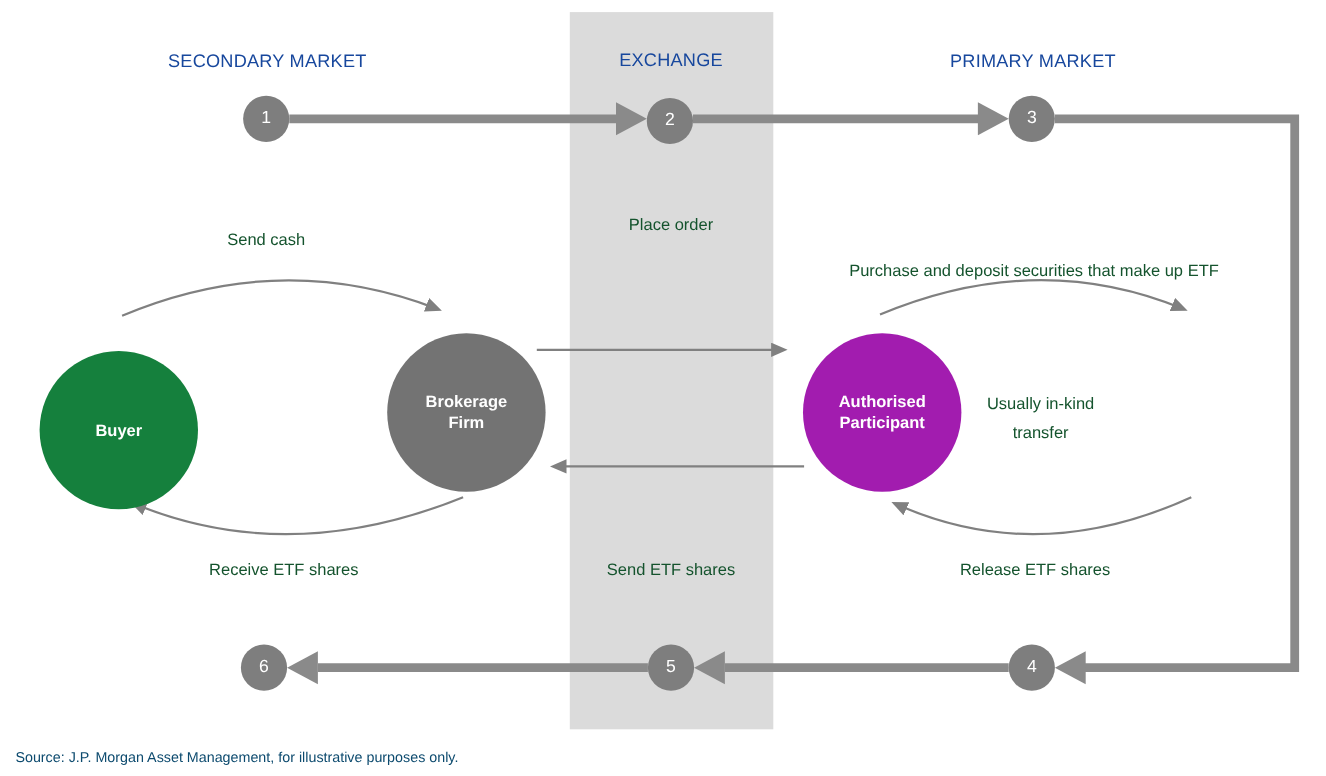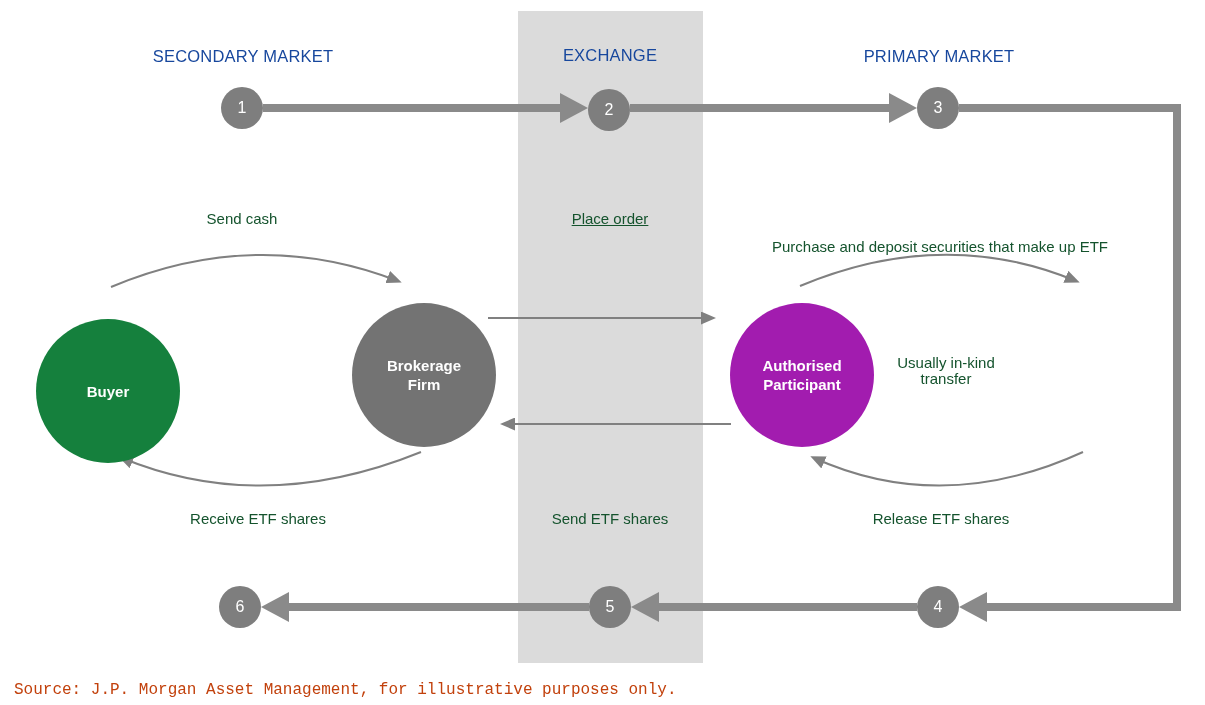--- a/index.html
+++ b/index.html
@@ -26,24 +26,24 @@
     display:flex; align-items:center; justify-content:center; z-index:2;
   }
   .entity-label {
     color:#ffffff; font-weight:bold; font-size:15px; text-align:center;
     white-space:pre-line; line-height:19px;
   }
   .flow-label {
     position:absolute; transform:translateX(-50%); z-index:3;
     color:#14532d; font-size:15px; white-space:nowrap;
   }
-  .flow-label.two-line { white-space:pre-line; text-align:center; line-height:16px; }
+  .flow-label.two-line { white-space:pre-line; text-align:center; line-height:26px; }
   .source-note {
     position:absolute; left:14px; top:681px; z-index:3;
-    color:#c2410c; font-size:16px; white-space:nowrap;font-family:Liberation Mono, monospace;
+    color:#0c4a6e; font-size:13px; white-space:nowrap;
   }
 </style>
 </head>
 <body>
 
 <div class="stage">
 
   <div class="exchange-band" style="background: rgb(219, 219, 219);"></div>
 
   <svg class="arrow-layer" width="1205" height="705" viewBox="0 0 1205 705">
@@ -95,21 +95,21 @@
   <div class="entity-circle" style="left: 352px; top: 303px; background: #737373;">
     <span class="entity-label">Brokerage
 Firm</span>
   </div>
   <div class="entity-circle" style="left: 730px; top: 303px; background: #a21caf;">
     <span class="entity-label">Authorised
 Participant</span>
   </div>
 
   <div class="flow-label" style="left:242px; top:210px;">Send cash</div>
-  <div class="flow-label" style="left:610px; top:210px;text-decoration:underline;">Place order</div>
+  <div class="flow-label" style="left:610px; top:196px;">Place order</div>
   <div class="flow-label" style="left:940px; top:210px;margin-top:28px;">Purchase and deposit securities that make up ETF</div>
   <div class="flow-label two-line" style="left:946px; top:355px;">Usually in-kind
 transfer</div>
   <div class="flow-label" style="left:258px; top:510px;">Receive ETF shares</div>
   <div class="flow-label" style="left:610px; top:510px;">Send ETF shares</div>
   <div class="flow-label" style="left:941px; top:510px;">Release ETF shares</div>
 
   <div class="source-note">Source: J.P. Morgan Asset Management, for illustrative purposes only.</div>
 
 </div>

